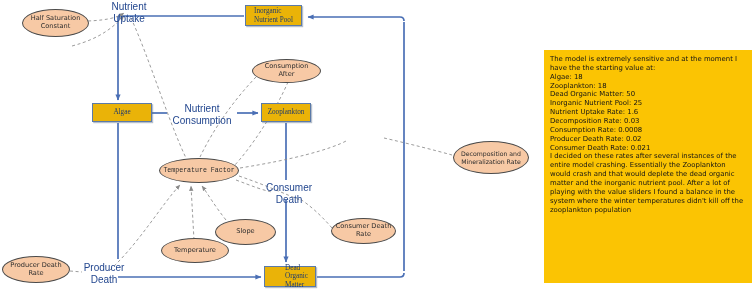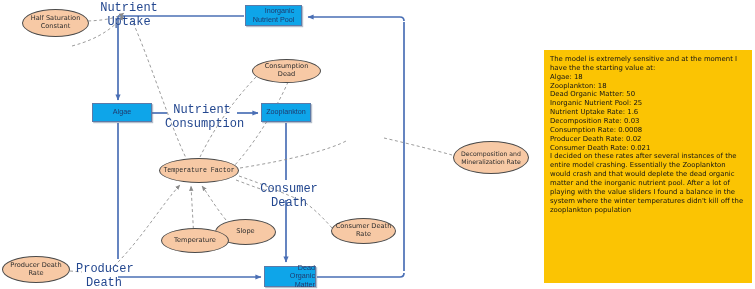--- a/index.html
+++ b/index.html
@@ -18,31 +18,31 @@
   #canvas {
     position: absolute;
     left: 0; top: 0;
     width: 755px;
     height: 289px;
   }
 
   
   .stock {
     position: absolute;
-    background: #0ea5e9;
+    background: #eab308;
     border: 1.4px solid #5b7aa8;
     box-sizing: border-box;
     display: flex;
     align-items: center;
     justify-content: center;
-    text-align: right;
+    text-align: left;
     color: #1f3b6e;
     font-size: 7.2px;
     line-height: 1.18;
-    font-family: Liberation Sans, sans-serif;
+    font-family: Liberation Serif, serif;
     box-shadow: 1.2px 1.2px 0 rgba(90,110,140,0.45);
   }
 
   
   .conv {
     position: absolute;
     background: #f7c9a5;
     border: 1.1px solid #4a4a4a;
     border-radius: 50%;
     box-sizing: border-box;
@@ -54,24 +54,24 @@
     font-size: 6.6px;
     line-height: 1.14;
     font-family: "DejaVu Sans", sans-serif;
     padding: 0 3px;
   }
 
   
   .flowlabel {
     position: absolute;
     color: #23478f;
-    font-size: 12px;
+    font-size: 10px;
     line-height: 1.2;
     text-align: center;
-    font-family: Liberation Mono, monospace;
+    font-family: Liberation Sans, sans-serif;
     white-space: pre-line;
   }
 
   
   #note {
     position: absolute;
     left: 544px;
     top: 50px;
     width: 208px;
     height: 233px;
@@ -169,40 +169,40 @@
     <span style="white-space:pre-line;margin-left:20px;">Dead Organic
 Matter</span>
   </div>
 
   <div class="conv" style="left:22px;top:9px;width:67px;height:28px;">
     <span>Half Saturation Constant</span>
   </div>
 
 
   <div class="conv" style="left:252px;top:59px;width:69px;height:24px;">
-    <span>Consumption Dead</span>
+    <span>Consumption After</span>
   </div>
 
   <div class="conv" style="left:159px;top:158px;width:80px;height:25px;font-family:Liberation Mono, monospace;">
     <span>Temperature Factor</span>
   </div>
 
   <div class="conv" style="left:453px;top:141px;width:76px;height:33px;font-size:6.2px;">
     <span>Decomposition and Mineralization Rate</span>
   </div>
 
   <div class="conv" style="left:331px;top:218px;width:65px;height:26px;">
     <span>Consumer Death Rate</span>
   </div>
 
   <div class="conv" style="left:215px;top:219px;width:61px;height:26px;">
     <span>Slope</span>
   </div>
 
-  <div class="conv" style="left:161px;top:228px;width:68px;height:25px;">
+  <div class="conv" style="left:161px;top:238px;width:68px;height:25px;">
     <span>Temperature</span>
   </div>
 
   <div class="conv" style="left:2px;top:256px;width:68px;height:27px;">
     <span>Producer Death Rate</span>
   </div>
 
   <div class="flowlabel" style="left:99px;top:1px;width:60px;">Nutrient
 Uptake</div>
 

